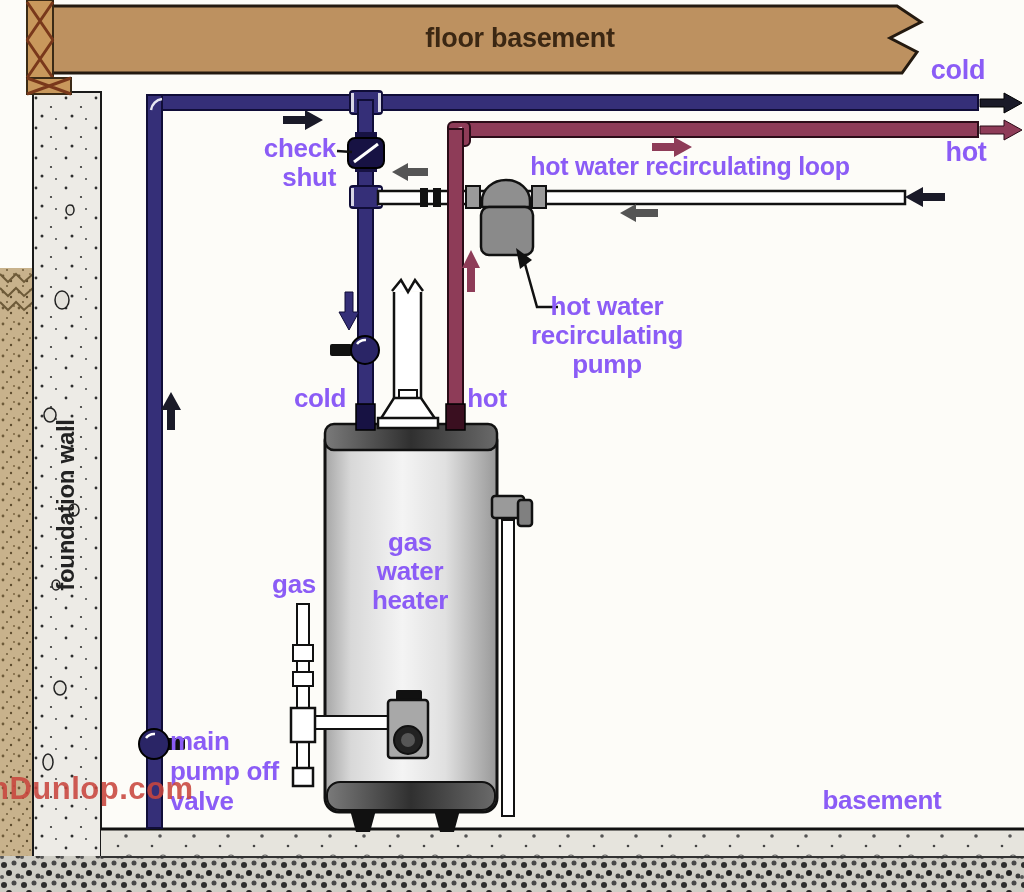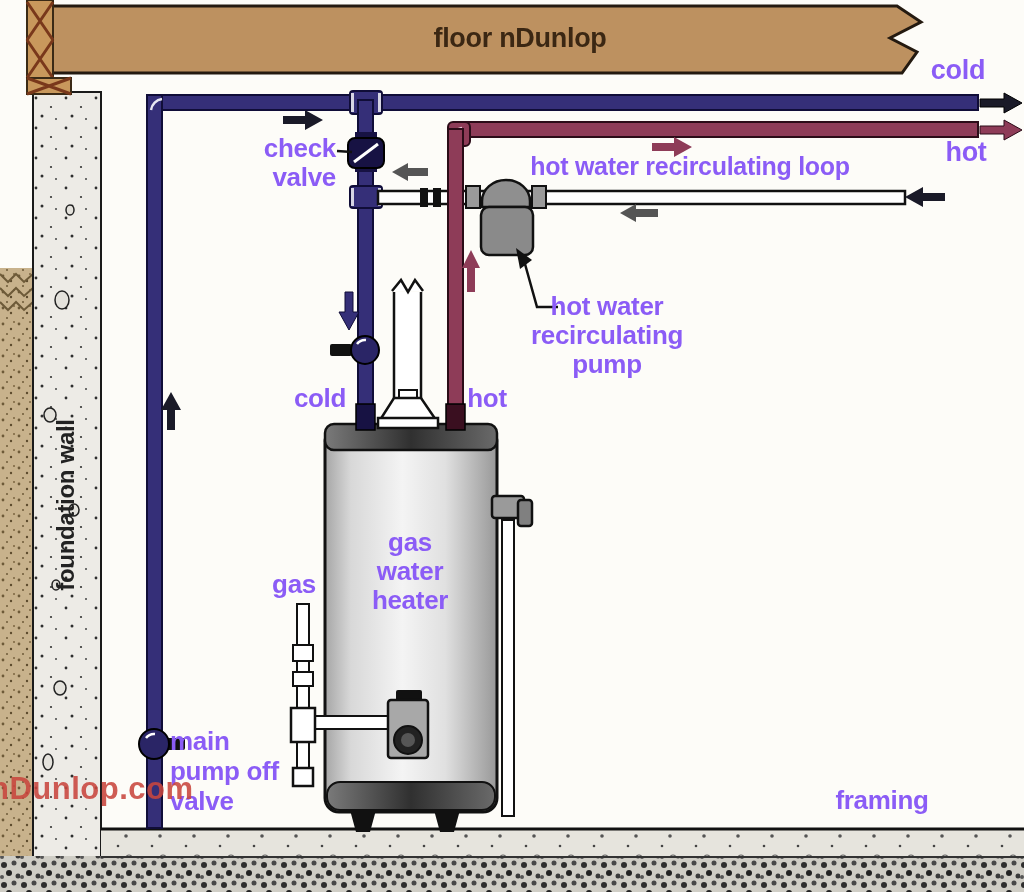--- a/index.html
+++ b/index.html
@@ -238,35 +238,35 @@
       <polygon transform="translate(652,147)" points="0,-4 22,-4 22,-10 40,0 22,10 22,4 0,4" fill="#8e3c58"></polygon>
       <polygon transform="translate(945,197) rotate(180)" points="0,-4 22,-4 22,-10 40,0 22,10 22,4 0,4" fill="#1a1a28"></polygon>
       <polygon transform="translate(428,172) rotate(180)" points="0,-4 20,-4 20,-9 36,0 20,9 20,4 0,4" fill="#555"></polygon>
       <polygon transform="translate(658,213) rotate(180)" points="0,-4 22,-4 22,-9 38,0 22,9 22,4 0,4" fill="#555"></polygon>
       <polygon transform="translate(349,292) rotate(90)" points="0,-4 20,-4 20,-10 38,0 20,10 20,4 0,4" fill="#352f78" stroke="#100d38"></polygon>
       <polygon transform="translate(171,430) rotate(-90)" points="0,-4 20,-4 20,-10 38,0 20,10 20,4 0,4" fill="#1a1a28"></polygon>
       <polygon transform="translate(471,292) rotate(-90)" points="0,-4 24,-4 24,-9 42,0 24,9 24,4 0,4" fill="#8e3c58"></polygon>
     </g>
   </svg>
 
-  <div class="lbl center" id="lbl-floor-framing">floor nDunlop</div>
+  <div class="lbl center" id="lbl-floor-framing">floor basement</div>
   <div class="lbl center" id="lbl-cold-top">cold</div>
   <div class="lbl center" id="lbl-hot-top">hot</div>
   <div class="lbl right" id="lbl-check-valve">check
-valve</div>
+shut</div>
   <div class="lbl center" id="lbl-recirc-loop">hot water recirculating loop</div>
   <div class="lbl center" id="lbl-recirc-pump">hot water
 recirculating
 pump</div>
   <div class="lbl center" id="lbl-cold-inlet">cold</div>
   <div class="lbl center" id="lbl-hot-outlet">hot</div>
   <div class="lbl center" id="lbl-gas">gas</div>
   <div class="lbl center" id="lbl-heater">gas
 water
 heater</div>
   <div class="lbl" id="lbl-main-shutoff">main
 pump off
 valve</div>
-  <div class="lbl center" id="lbl-basement">framing</div>
+  <div class="lbl center" id="lbl-basement">basement</div>
   <div class="lbl" id="lbl-foundation-wall">foundation wall</div>
   <div class="lbl" id="lbl-watermark">nDunlop.com</div>
 
 </div>
 
 </body></html>

